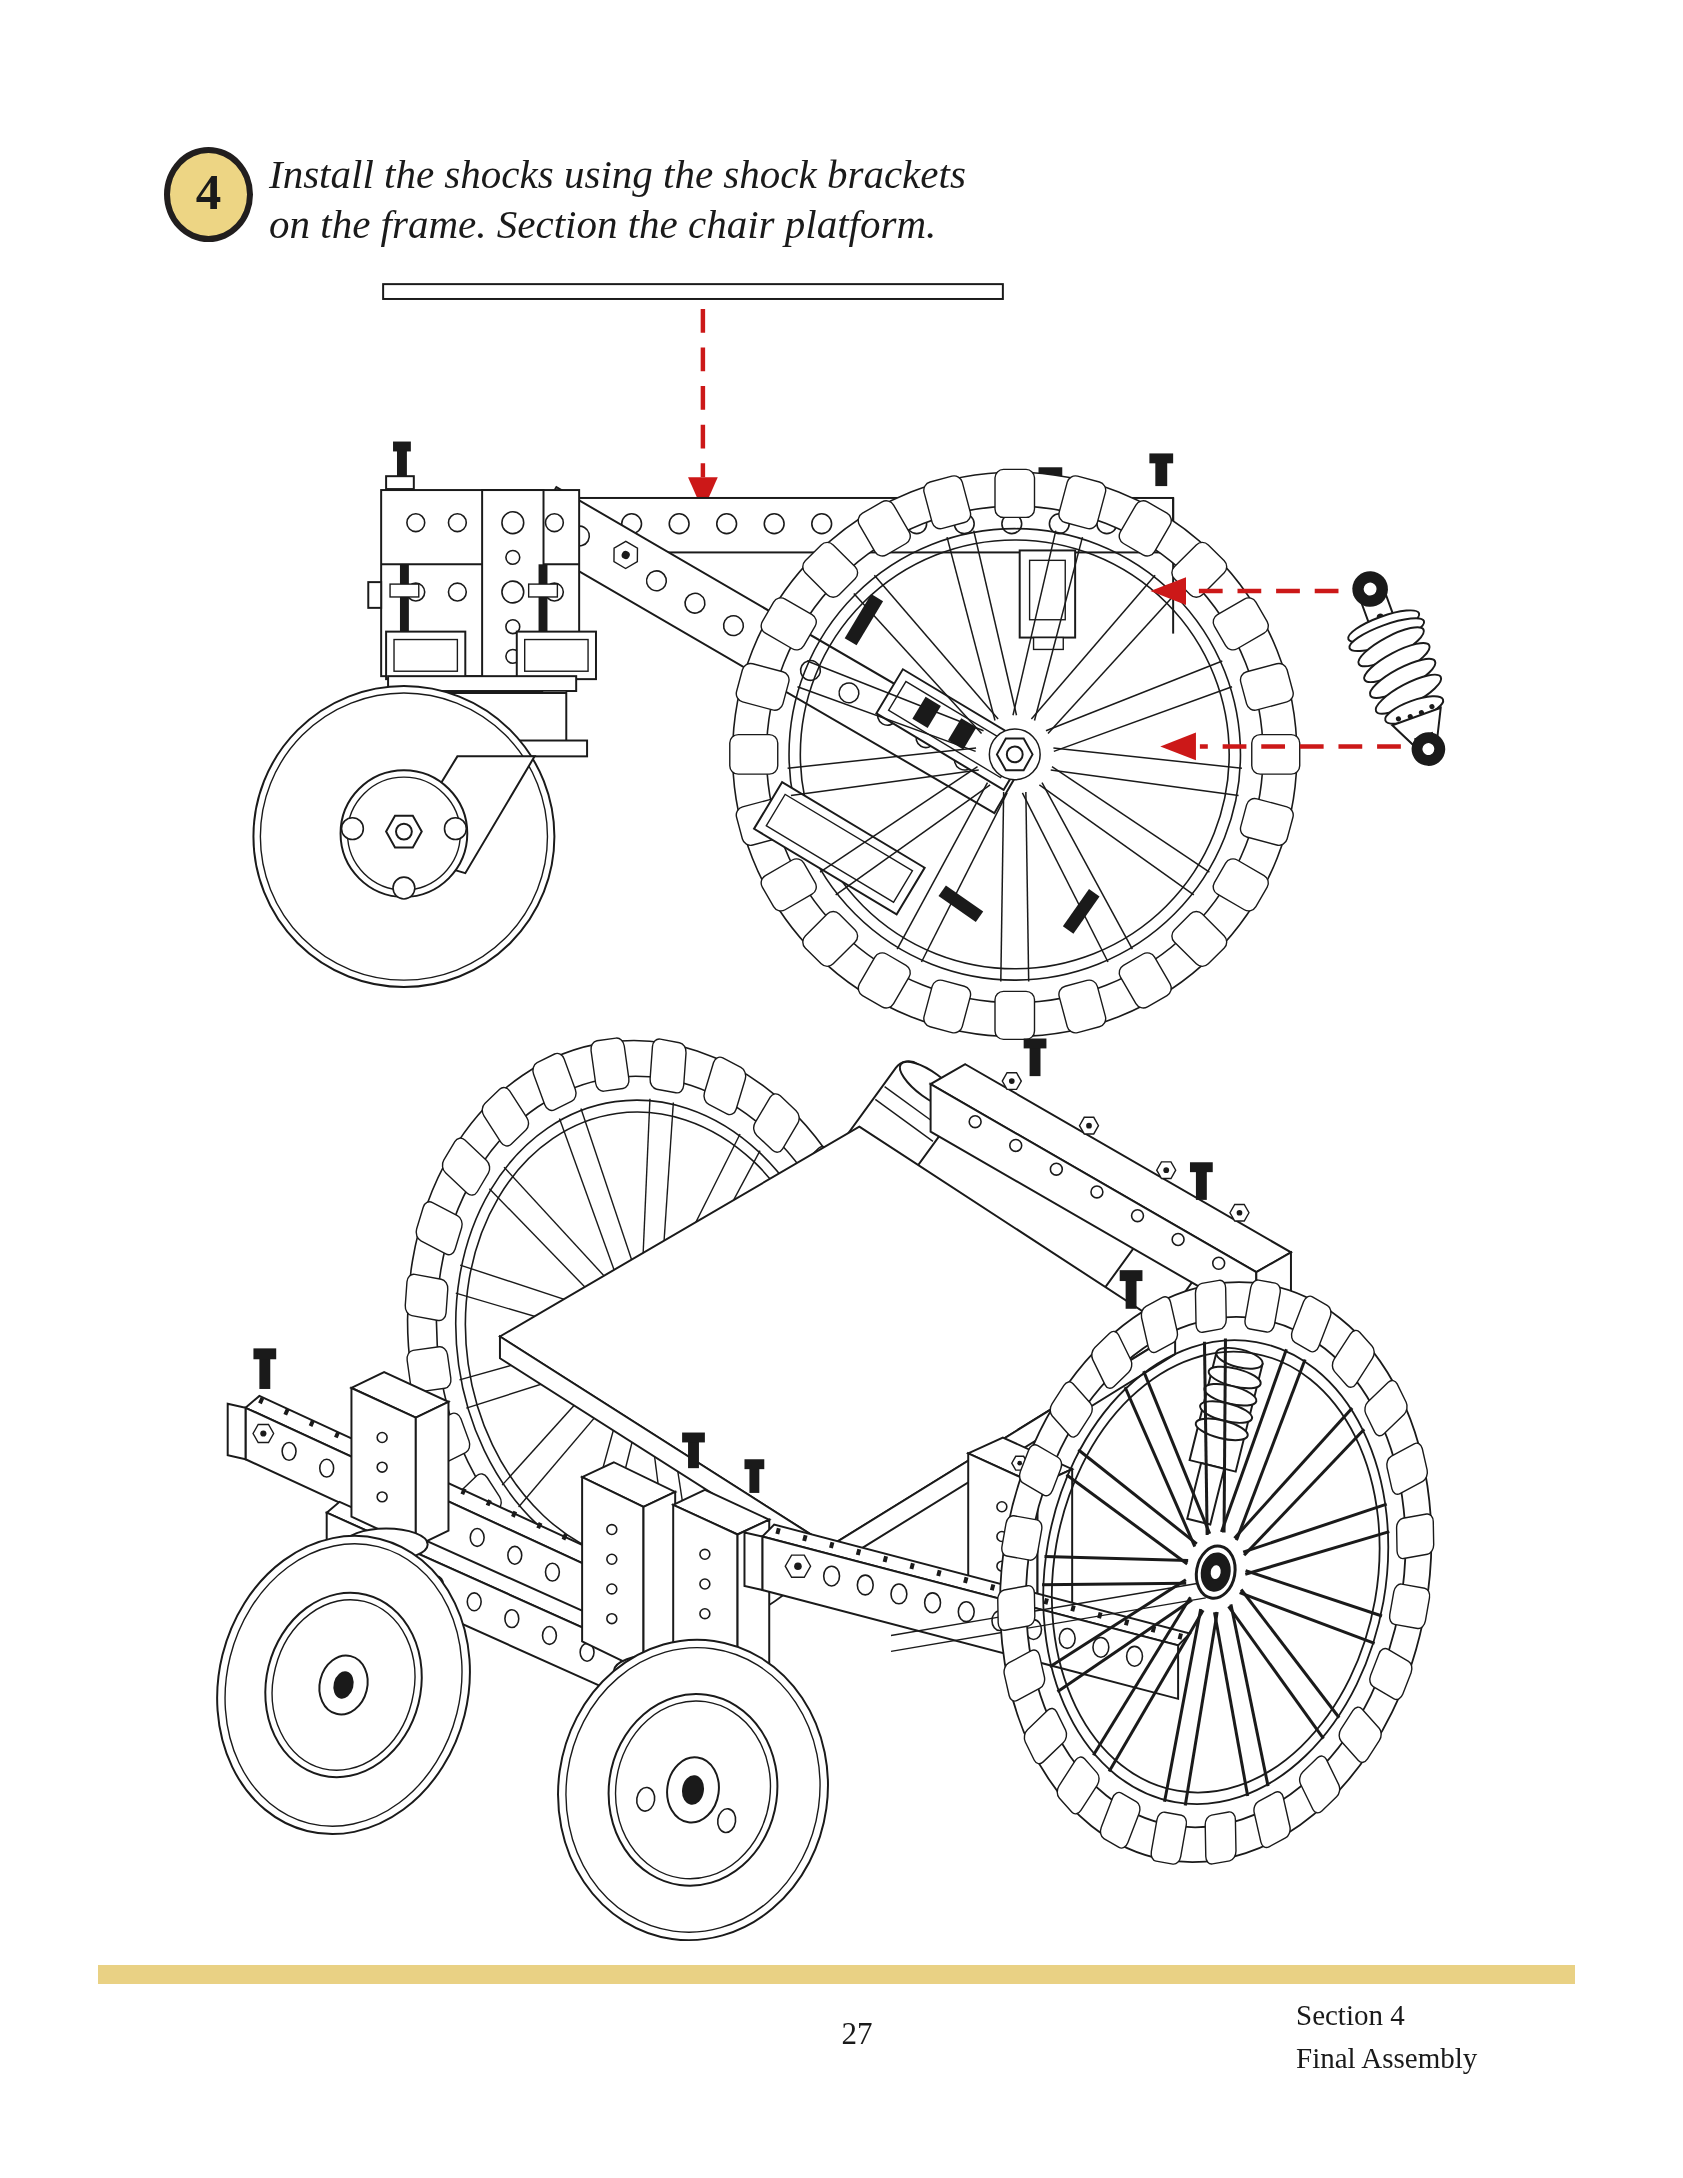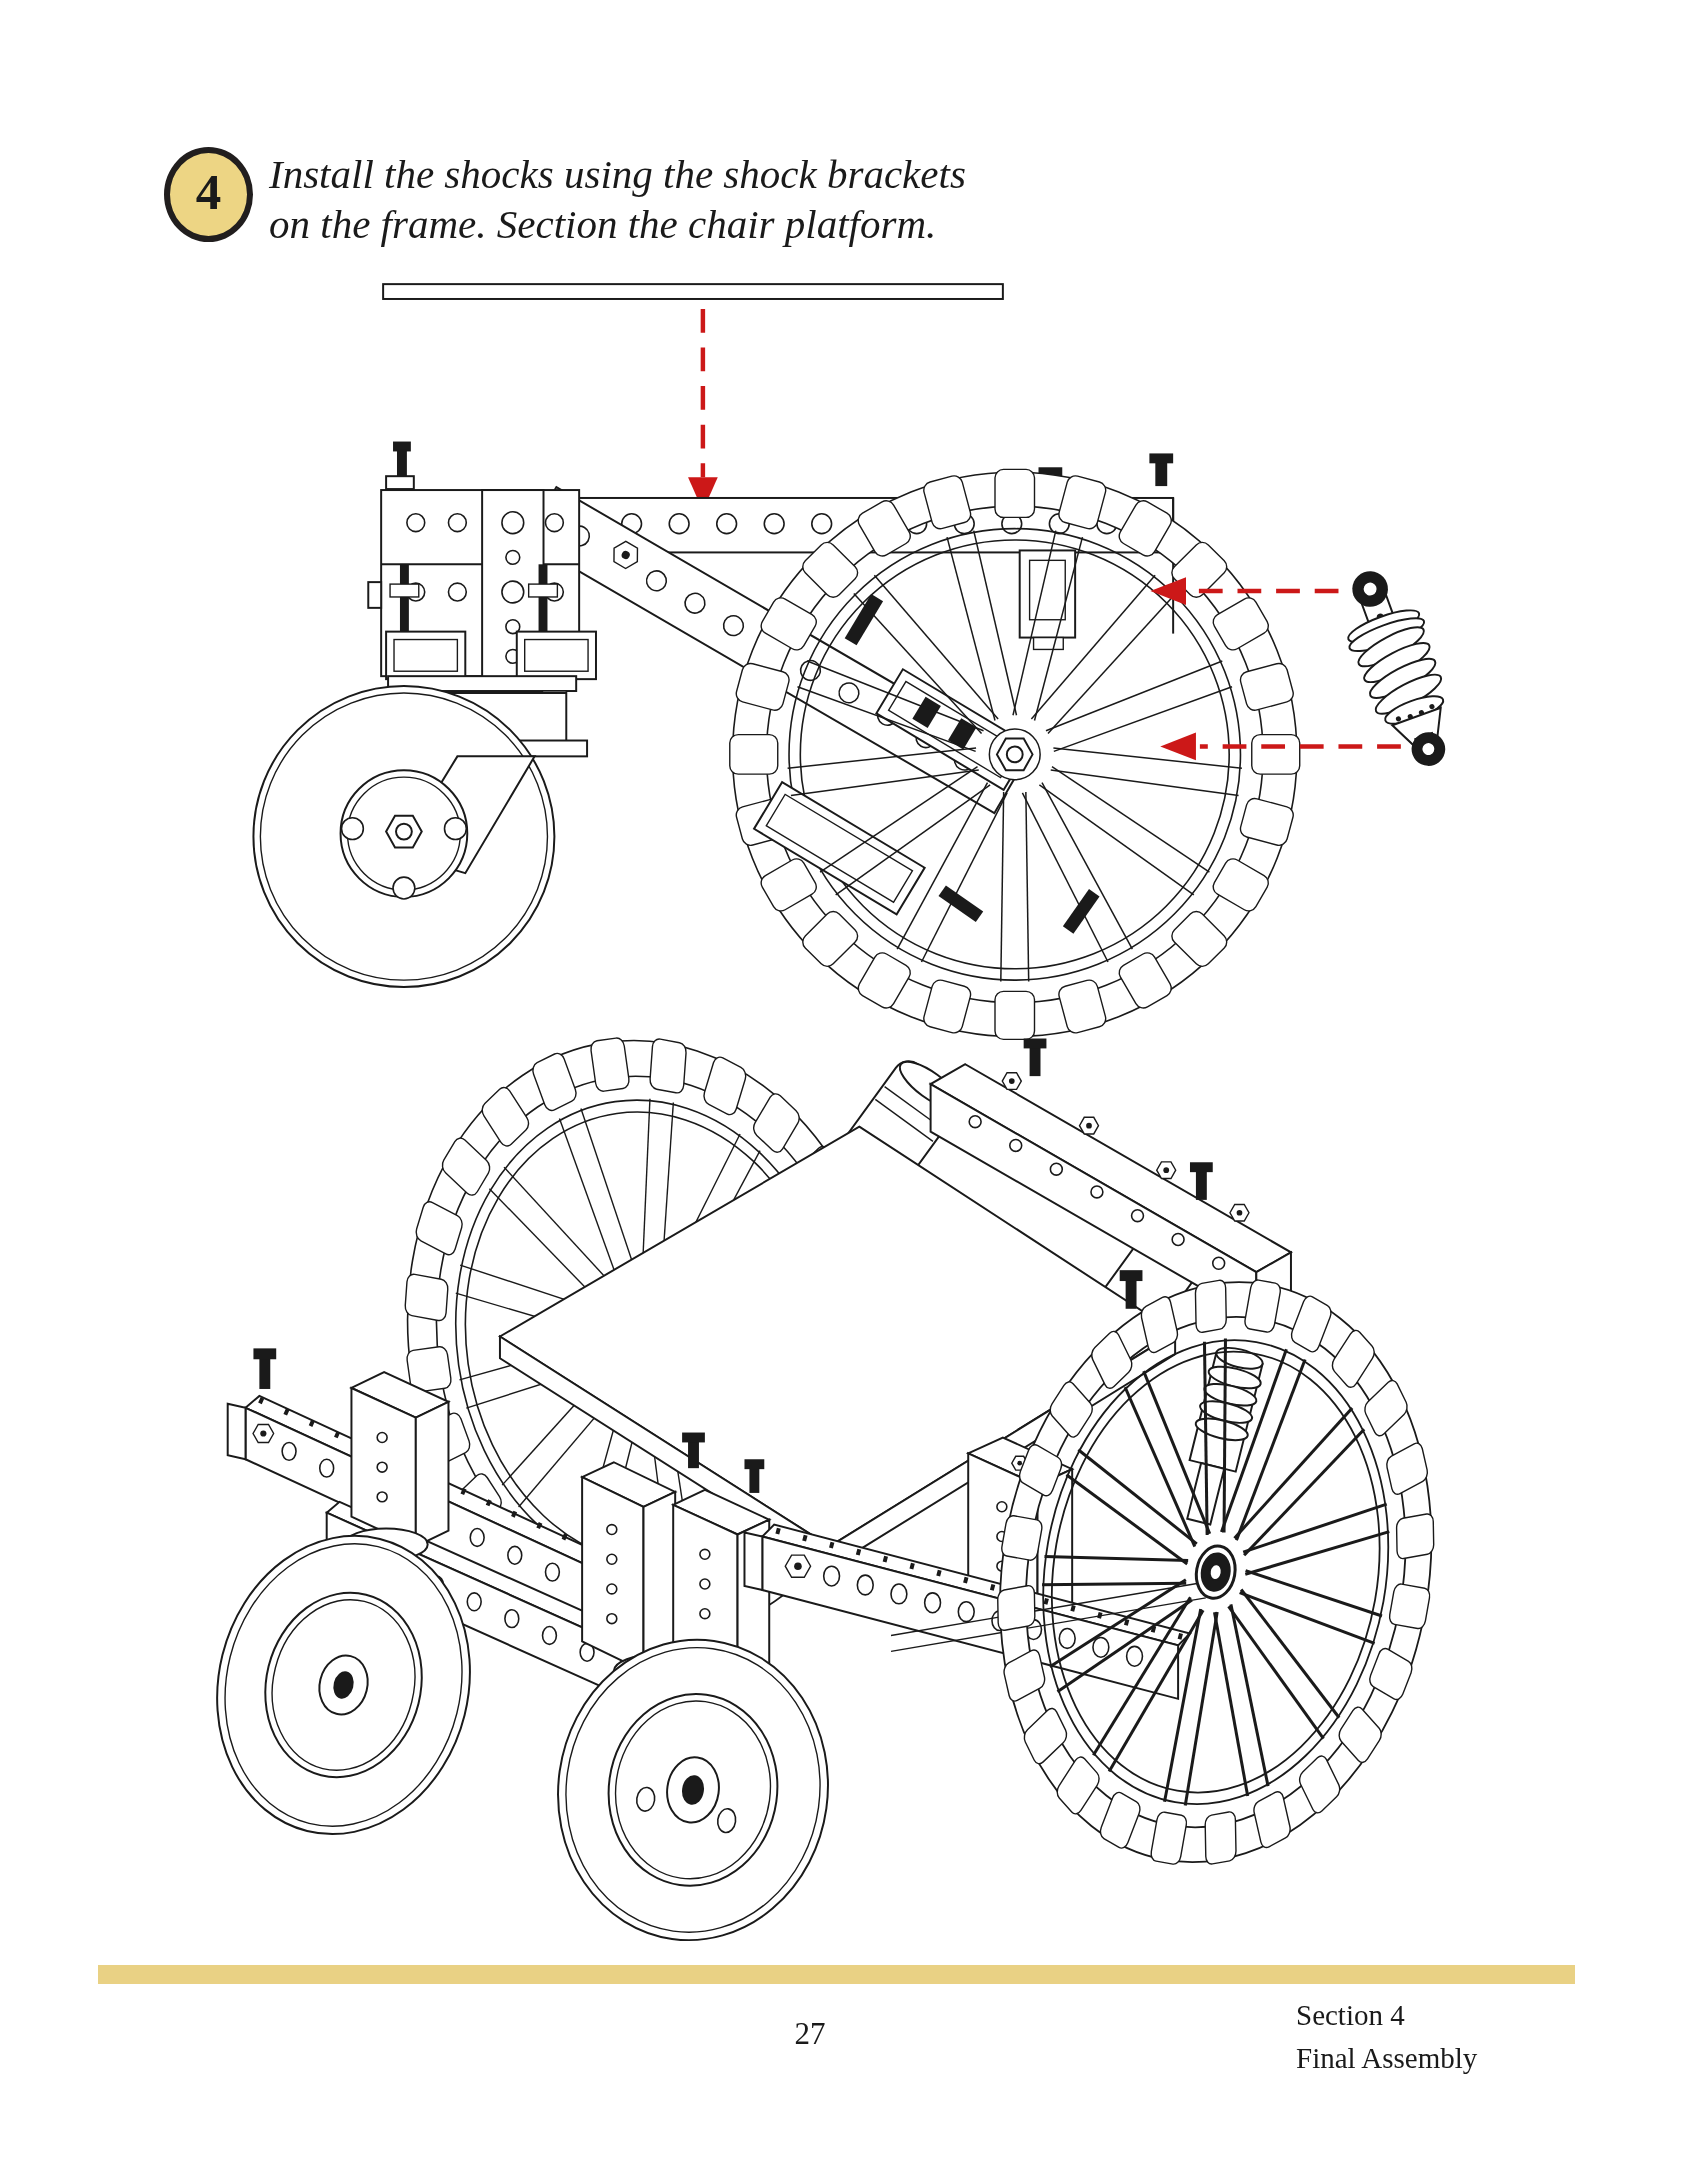--- a/index.html
+++ b/index.html
@@ -6,21 +6,21 @@
   .page{position:relative;width:1683px;height:2178px;background:#ffffff;overflow:hidden;
         font-family:"Liberation Serif", serif;color:#1a1a1a;}
   
   .badge{position:absolute;left:164px;top:147px;width:77px;height:83px;border-radius:50%;
          background:#edd584;border:6px solid #211e1e;display:flex;align-items:center;justify-content:center;}
   .badge span{font-size:51px;font-weight:bold;line-height:1;transform:translateY(-2px);}
   .instruction{position:absolute;left:269px;top:149px;font-size:41px;line-height:50px;letter-spacing:0px;}
   .instruction div{white-space:nowrap;font-style:italic;}
   
   .footer-bar{position:absolute;left:98px;top:1965px;width:1477px;height:19px;background:#e9d184;}
-  .page-number{position:absolute;left:721px;top:2016px;width:178px;text-align:center;font-size:31px;}
+  .page-number{position:absolute;left:768px;top:2016px;width:178px;text-align:center;font-size:31px;}
   .section-label{position:absolute;left:1296px;top:1994px;font-size:29px;line-height:43px;}
   
   svg.art{position:absolute;left:0;top:0;}
   .ln{fill:none;stroke:#1a1a1a;stroke-width:2;}
   .ln1{fill:none;stroke:#1a1a1a;stroke-width:1.4;}
   .wf{fill:#ffffff;stroke:#1a1a1a;stroke-width:2;}
   .wf1{fill:#ffffff;stroke:#1a1a1a;stroke-width:1.4;}
   .blk{fill:#1a1a1a;stroke:none;}
   .vew{vector-effect:non-scaling-stroke;}
   .red{stroke:#cc1818;fill:none;}

